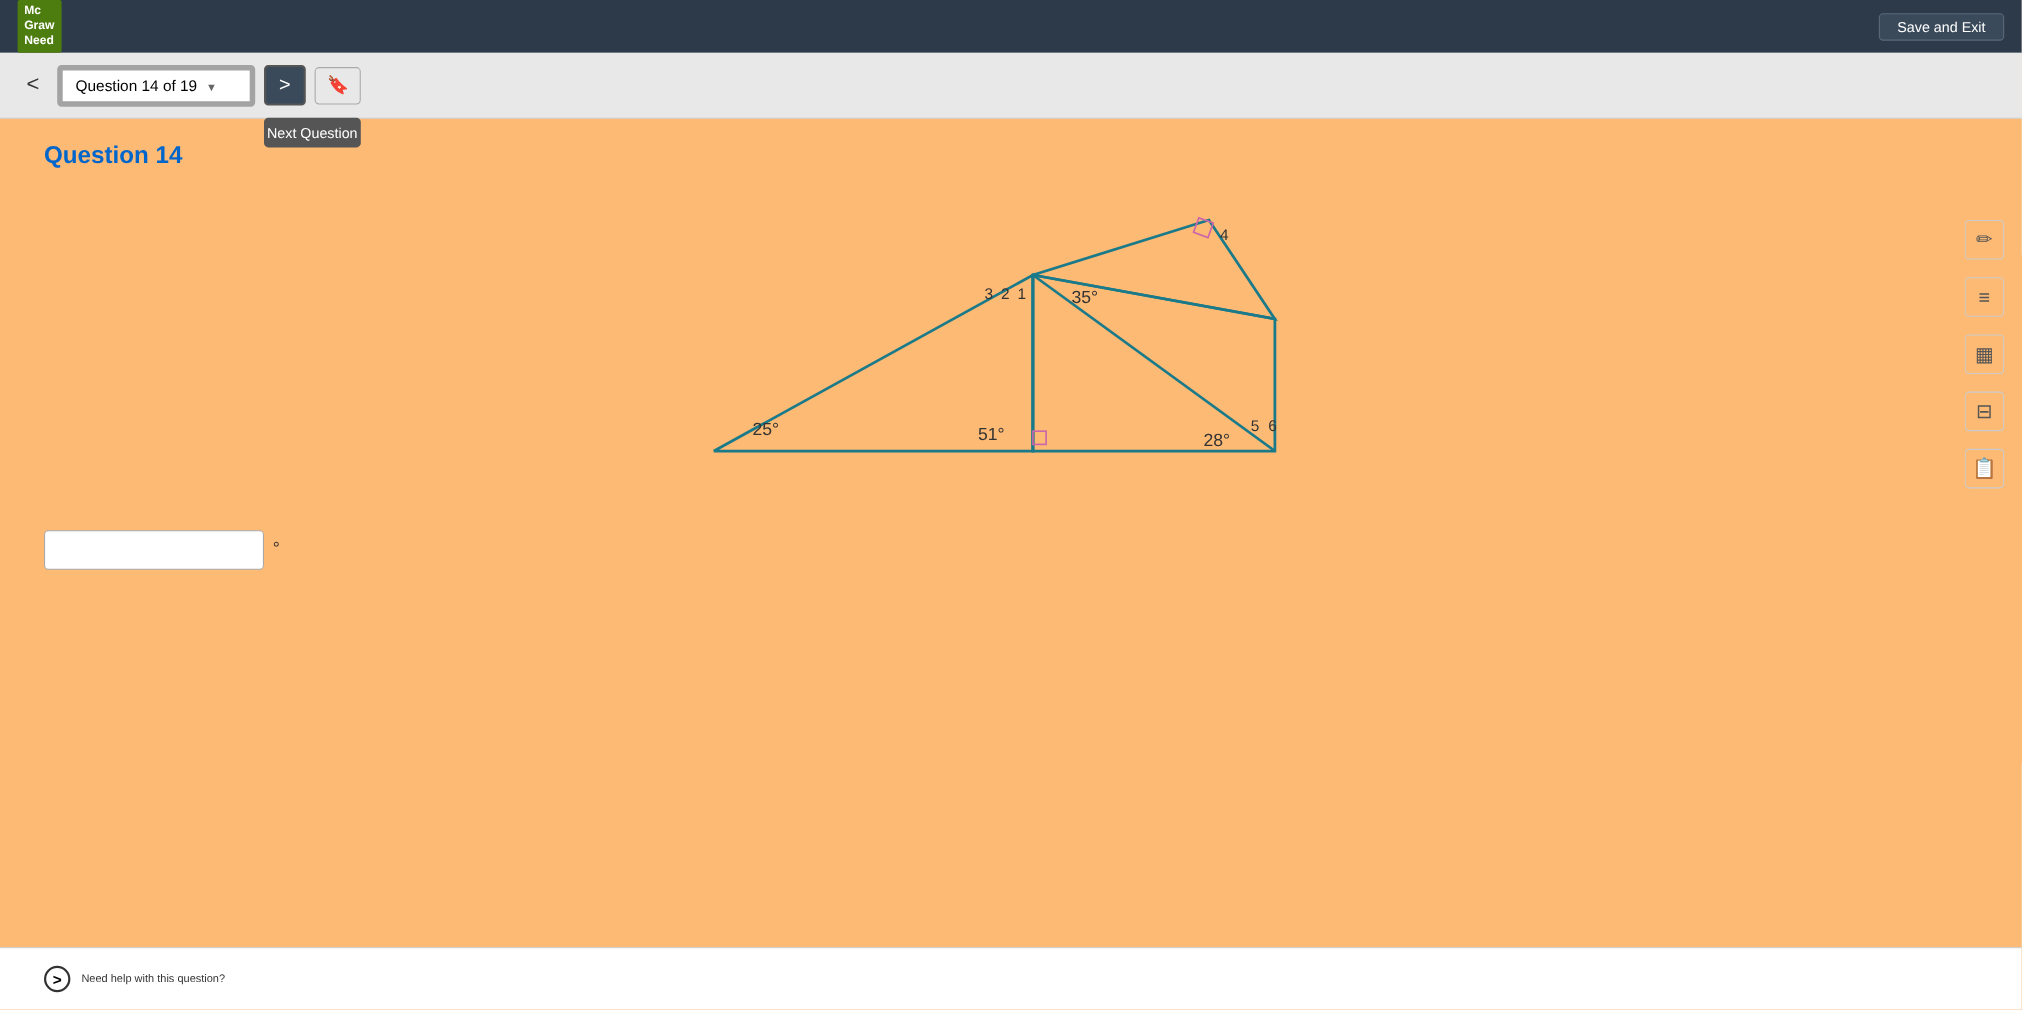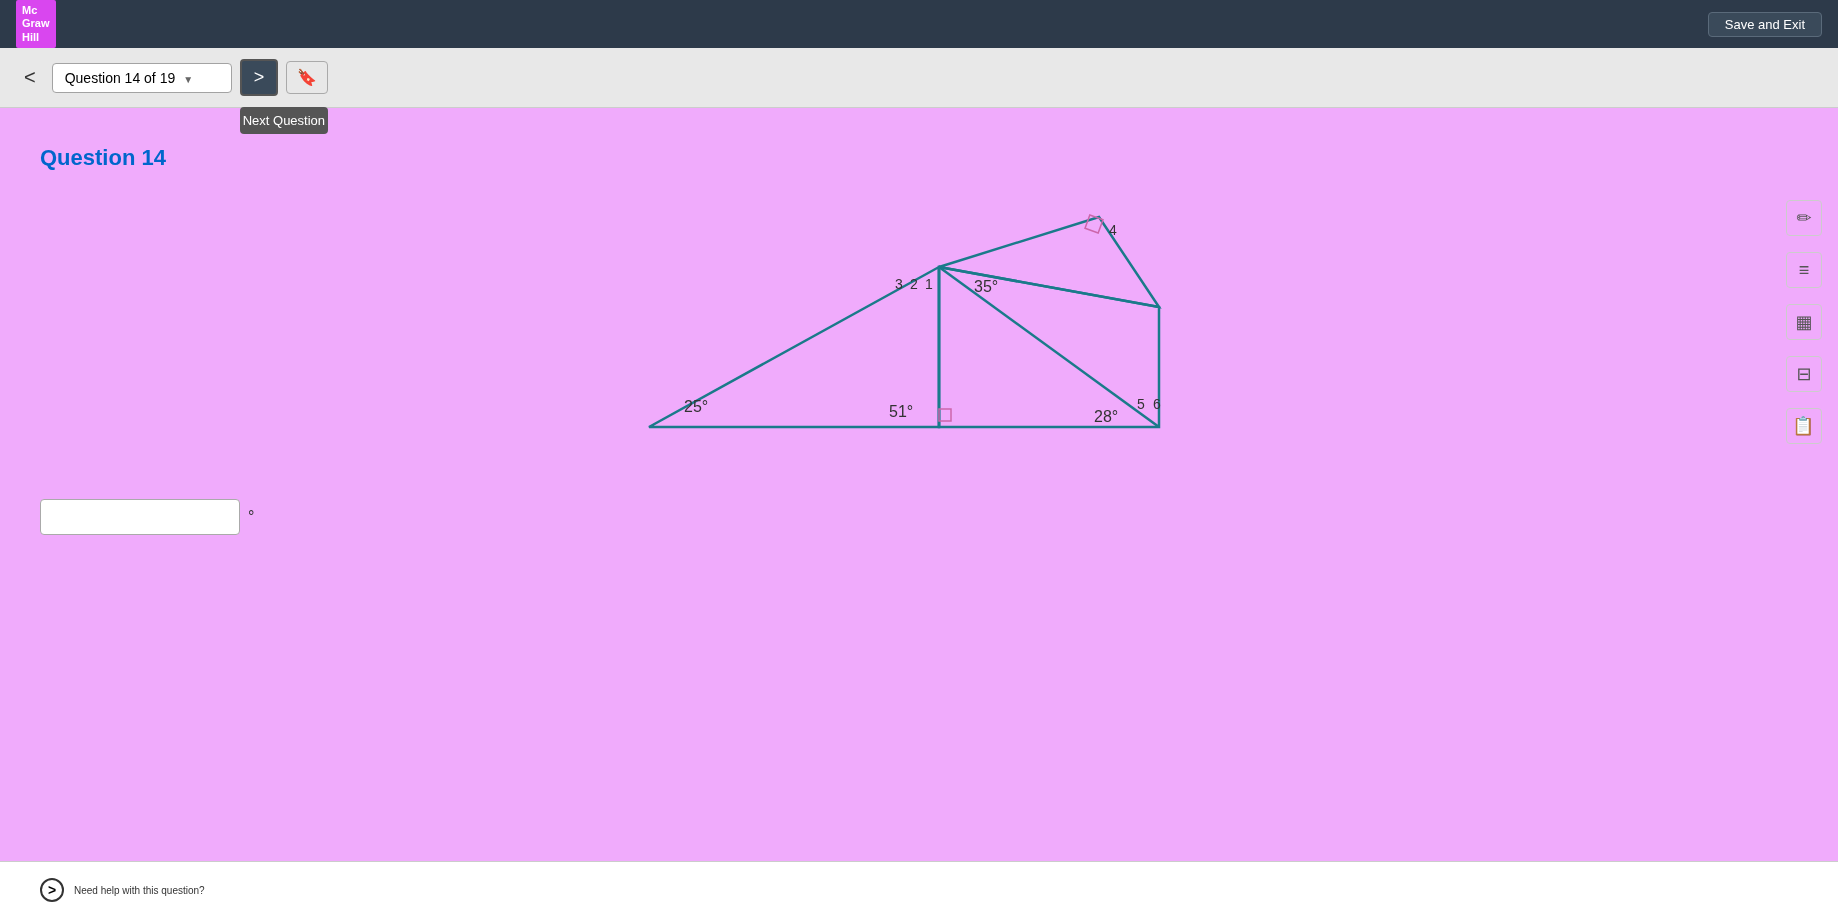--- a/index.html
+++ b/index.html
@@ -8,21 +8,21 @@
     
     #header {
       background: #2d3a4a;
       display: flex;
       align-items: center;
       padding: 8px 16px;
       height: 48px;
       gap: 12px;
     }
     #logo-box {
-      background: #d946ef;
+      background: #4d7c0f;
       color: white;
       font-size: 11px;
       font-weight: bold;
       padding: 4px 6px;
       line-height: 1.2;
       border-radius: 2px;
     }
     #header-title {
       color: white;
       font-size: 16px;
@@ -52,21 +52,21 @@
     #prev-btn {
       background: none;
       border: none;
       font-size: 20px;
       cursor: pointer;
       color: #333;
       padding: 4px 8px;
     }
     #question-selector {
       background: white;
-      border: 1px solid #a3a3a3;
+      border: 5px solid #a3a3a3;
       border-radius: 4px;
       padding: 6px 12px;
       font-size: 14px;
       cursor: pointer;
       display: flex;
       align-items: center;
       gap: 8px;
       min-width: 180px;
     }
     #next-btn {
@@ -96,23 +96,23 @@
       color: white;
       padding: 6px 3px;
       border-radius: 4px;
       font-size: 13px;
       white-space: nowrap;
       z-index: 100;
     }
 
     
     #main {
-      background: #f0abfc;
+      background: #fdba74;
       margin: 0;
-      padding: 37px 40px;
+      padding: 20px 40px;
       height: calc(918px - 48px - 60px);
       overflow-y: auto;
       position: relative;
     }
     #question-label {
       color: #0066cc;
       font-size: 22px;
       font-weight: bold;
       margin-bottom: 16px;
     }
@@ -207,21 +207,21 @@
       color: #666;
     }
   </style>
 </head>
 <body>
 
 <div id="header">
   <div id="logo-box">
     <span>Mc</span><br>
     <span>Graw</span><br>
-    <span>Hill</span>
+    <span>Need</span>
   </div>
   <button id="save-exit-btn">Save and Exit</button>
 </div>
 
 <div id="navbar">
   <button id="prev-btn">&lt;</button>
   <div id="question-selector">
     <span>Question 14 of 19</span>
     <span class="chevron-down"></span>
   </div>

